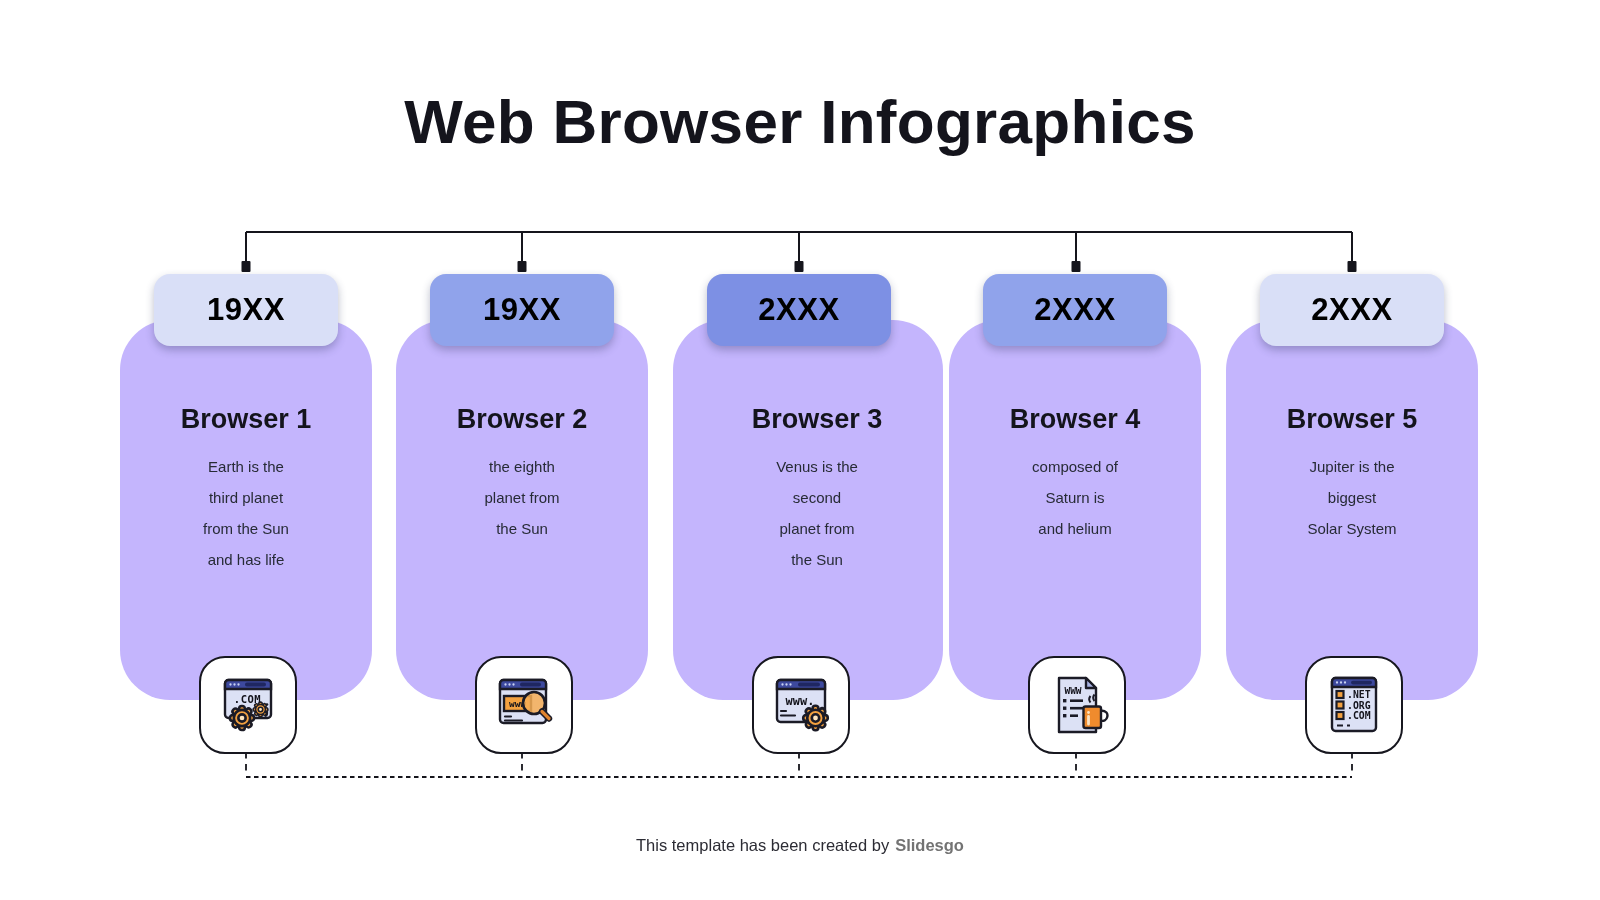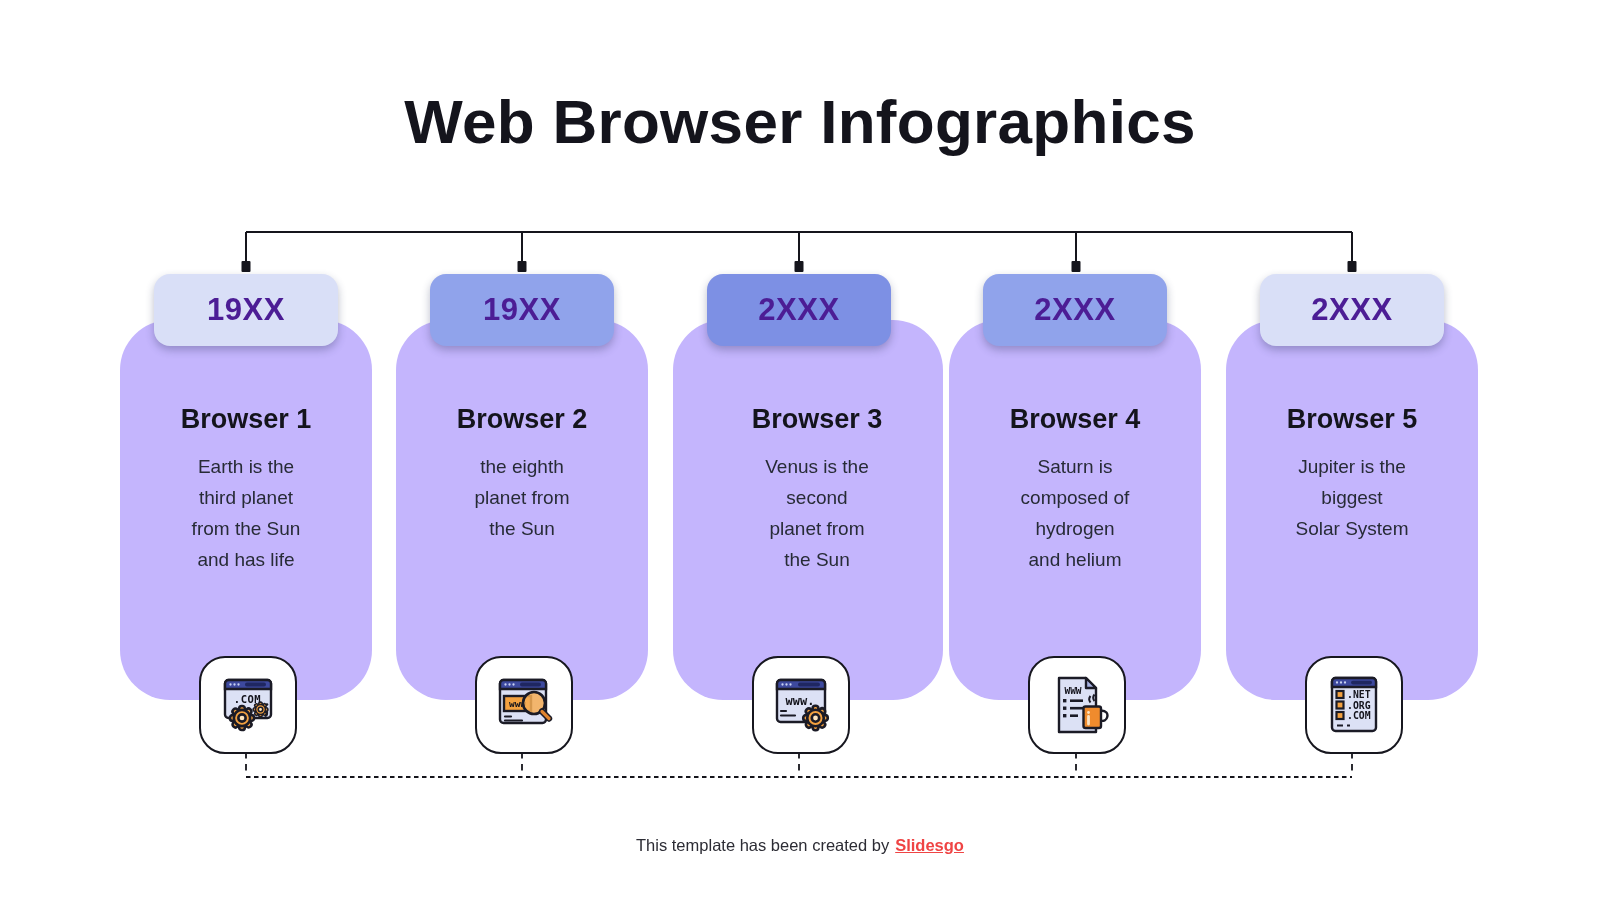--- a/index.html
+++ b/index.html
@@ -4,34 +4,34 @@
 <style>
   html,body{margin:0;padding:0;background:#ffffff;}
   .stage{position:relative;width:1600px;height:900px;background:#ffffff;overflow:hidden;
          font-family:"Liberation Sans","DejaVu Sans",sans-serif;color:#15151e;}
   .title{position:absolute;top:86px;left:0;width:100%;margin:0;text-align:center;
          font-size:62px;font-weight:800;letter-spacing:.3px;color:#14141c;}
   .connectors{position:absolute;left:0;top:0;pointer-events:none;}
   .card{position:absolute;top:320px;width:252px;height:380px;background:#c4b5fd;border-radius:50px;}
   .badge{position:absolute;top:274px;width:184px;height:72px;border-radius:16px;
          display:flex;align-items:center;justify-content:center;
-         font-size:31px;font-weight:600;letter-spacing:.5px;color:#4c1d95;
+         font-size:31px;font-weight:600;letter-spacing:.5px;color:#000000;
          box-shadow:0 4px 9px rgba(45,50,90,.32);z-index:2;}
   .card-title{margin:84px 0 0;text-align:center;font-size:27px;font-weight:700;color:#14141c;}
-  .card-desc{margin:16px auto 0;text-align:center;font-size:19px;line-height:31px;color:#272b36;}
+  .card-desc{margin:16px auto 0;text-align:center;font-size:15px;line-height:31px;color:#272b36;}
   .card-desc p{margin:0;}
   .icon-box{position:absolute;top:656px;width:94px;height:94px;background:#ffffff;
             border:2.6px solid #17171f;border-radius:26px;display:flex;
             align-items:center;justify-content:center;z-index:3;}
   .c1 .l, .card.c1{left:120px;} .card.c2{left:396px;} .card.c3{left:673px;padding-left:18px;} .card.c4{left:949px;} .card.c5{left:1226px;}
   .badge.c1{left:154px;} .badge.c2{left:430px;} .badge.c3{left:707px;} .badge.c4{left:983px;} .badge.c5{left:1260px;}
   .icon-box.c1{left:199px;} .icon-box.c2{left:475px;} .icon-box.c3{left:752px;} .icon-box.c4{left:1028px;} .icon-box.c5{left:1305px;text-align:center;}
   .footer{position:absolute;top:836px;left:0;width:100%;text-align:center;
           font-size:16.5px;color:#2c2c34;}
-  .footer b{color:#ef4444;font-weight:700;text-decoration:underline;margin-left:6px;cursor:pointer;}
+  .footer b{color:#737373;font-weight:700;margin-left:6px;cursor:pointer;}
   svg text{font-family:"DejaVu Sans Mono","Liberation Mono",monospace;}
 </style>
 </head>
 <body>
 
 <div class="stage">
 
   <svg width="0" height="0" style="position:absolute" aria-hidden="true">
     <defs>
       <g id="gear">
@@ -102,23 +102,22 @@
     <div class="card-desc">
       <p>Venus is the</p>
       <p>second</p>
       <p>planet from</p>
       <p>the Sun</p>
     </div>
   </section>
   <section class="card c4">
     <h2 class="card-title">Browser 4</h2>
     <div class="card-desc">
+      <p>composed of</p>
       <p>Saturn is</p>
-      <p>composed of</p>
-      <p>hydrogen</p>
       <p>and helium</p>
     </div>
   </section>
   <section class="card c5">
     <h2 class="card-title">Browser 5</h2>
     <div class="card-desc">
       <p>Jupiter is the</p>
       <p>biggest</p>
       <p>Solar System</p>
     </div>

